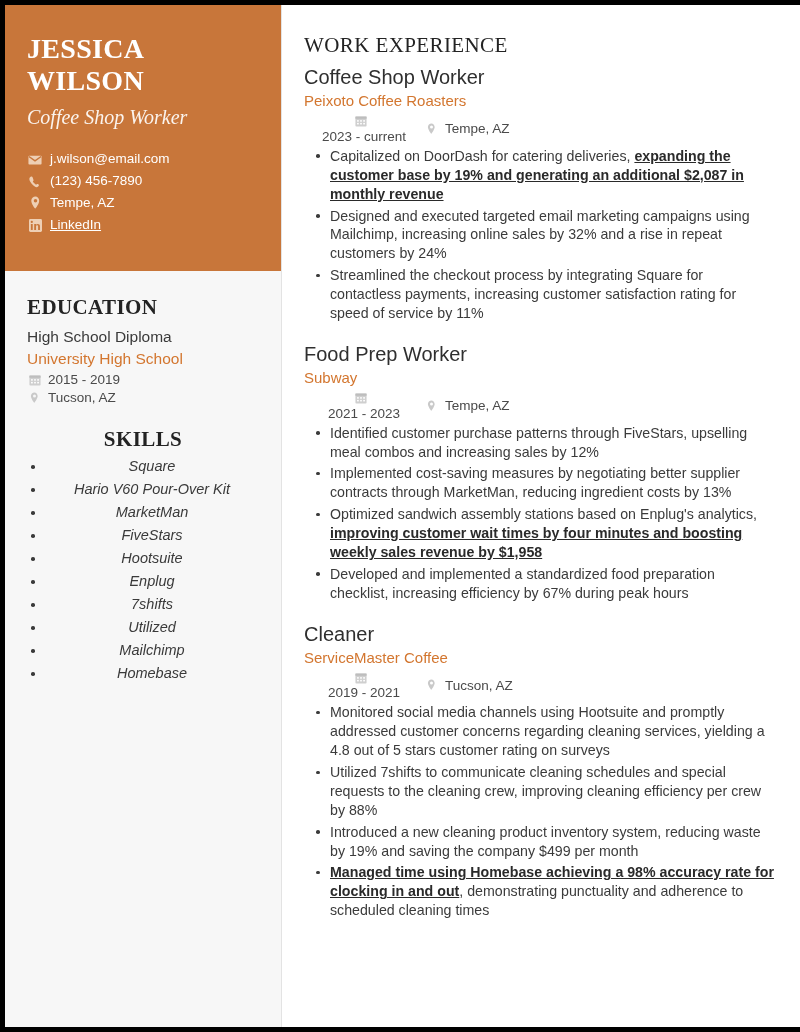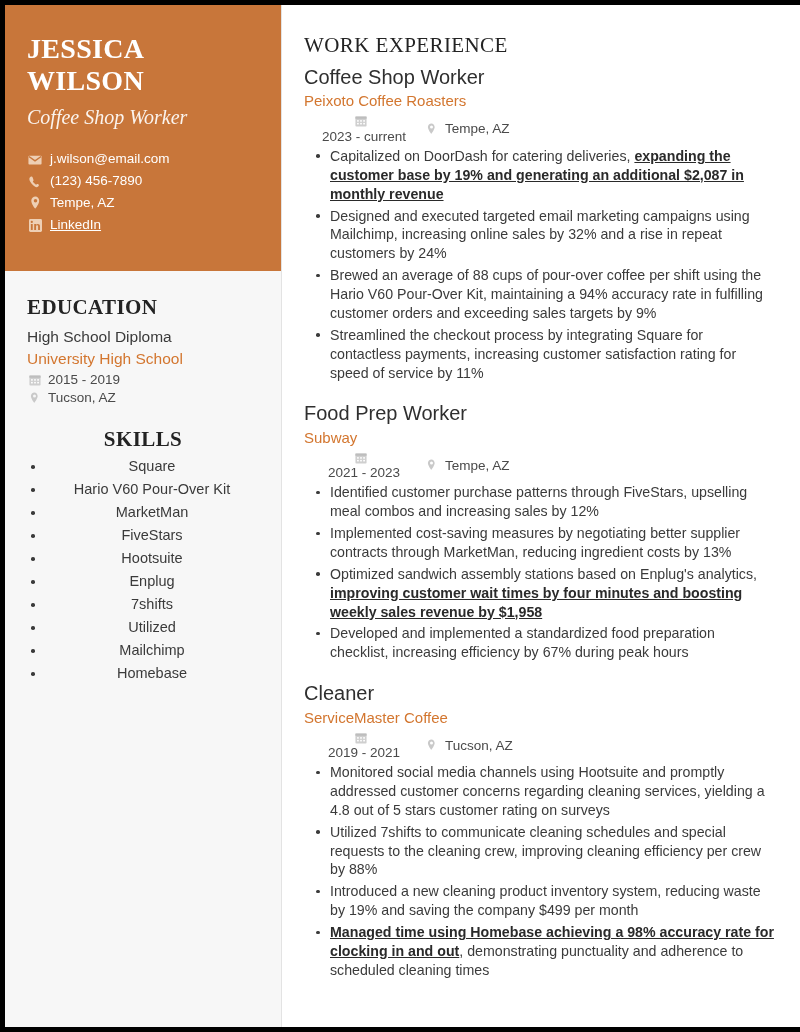--- a/index.html
+++ b/index.html
@@ -102,21 +102,21 @@
     margin-top: 3px;
   }
   .meta-icon {
     width: 15px;
     flex: 0 0 15px;
     display: flex;
     align-items: center;
     justify-content: center;
     margin-right: 6px;
   }
-  .skills-list { list-style: none; margin-top: 2px; }
+  .skills-list { list-style: none; margin-top: 2px; font-style: italic; }
   .skills-list li {
     position: relative;
     padding-left: 18px;
     font-size: 14.5px;
     line-height: 1.0;
     margin-bottom: 8.5px;
     color: #3a3a3a;
   }
   .skills-list li::before {
     content: "";
@@ -318,21 +318,20 @@
                 <svg width="11" height="12" viewBox="0 0 14 16">
                   <path d="M7 0.6C4.3.6 2.2 2.7 2.2 5.3c0 3.3 3.9 8.5 4.1 8.7.2.3.6.3.8 0 .2-.2 4.1-5.4 4.1-8.7C11.2 2.7 9.1.6 7 .6zm0 6.8a2 2 0 110-4 2 2 0 010 4z" fill="#c9c9c9"></path>
                 </svg>
               </span>
               <span>Tempe, AZ</span>
             </span>
           </div>
           <ul class="bullets">
             <li><span>Capitalized on DoorDash for catering deliveries, </span><b>expanding the customer base by 19% and generating an additional $2,087 in monthly revenue</b></li>
             <li><span>Designed and executed targeted email marketing campaigns using Mailchimp, increasing online sales by 32% and a rise in repeat customers by 24%</span></li>
-            <li><span>Brewed an average of 88 cups of pour-over coffee per shift using the Hario V60 Pour-Over Kit, maintaining a 94% accuracy rate in fulfilling customer orders and exceeding sales targets by 9%</span></li>
             <li><span>Streamlined the checkout process by integrating Square for contactless payments, increasing customer satisfaction rating for speed of service by 11%</span></li>
           </ul>
         </div>
         <div class="job">
           <div class="job-title">Food Prep Worker</div>
           <div class="job-company">Subway</div>
           <div class="job-meta">
             <span class="meta-date">
               <span class="meta-icon">
                 <svg width="12" height="12" viewBox="0 0 14 14">

